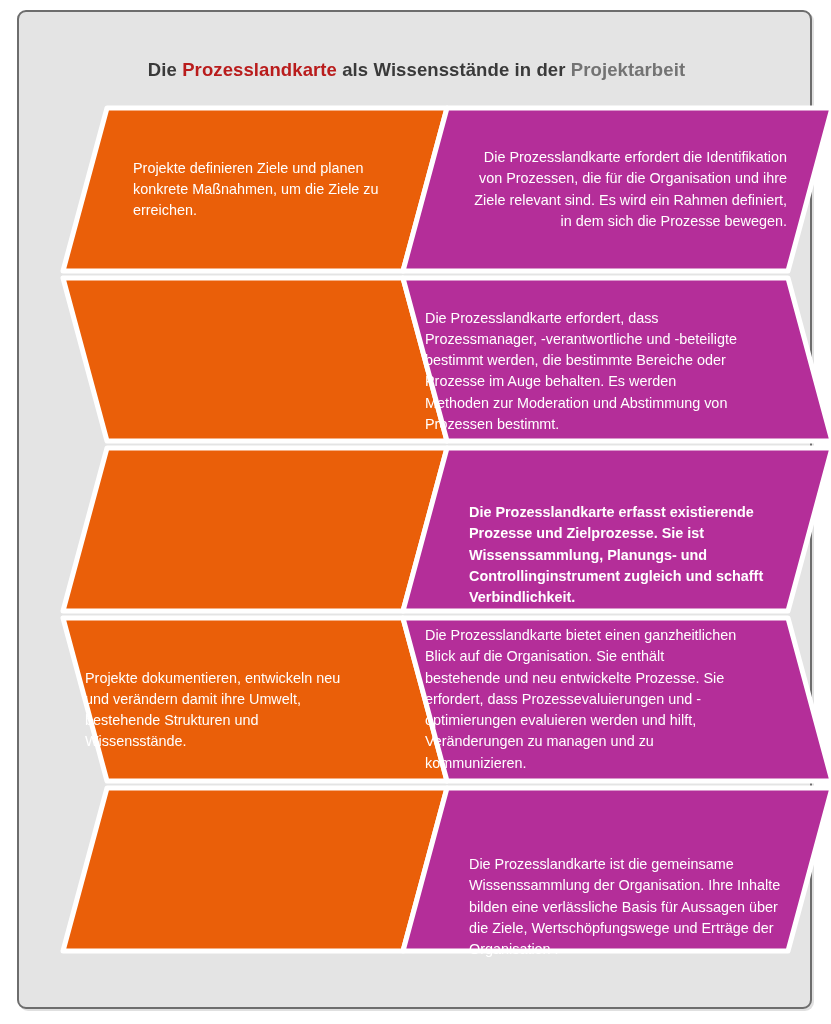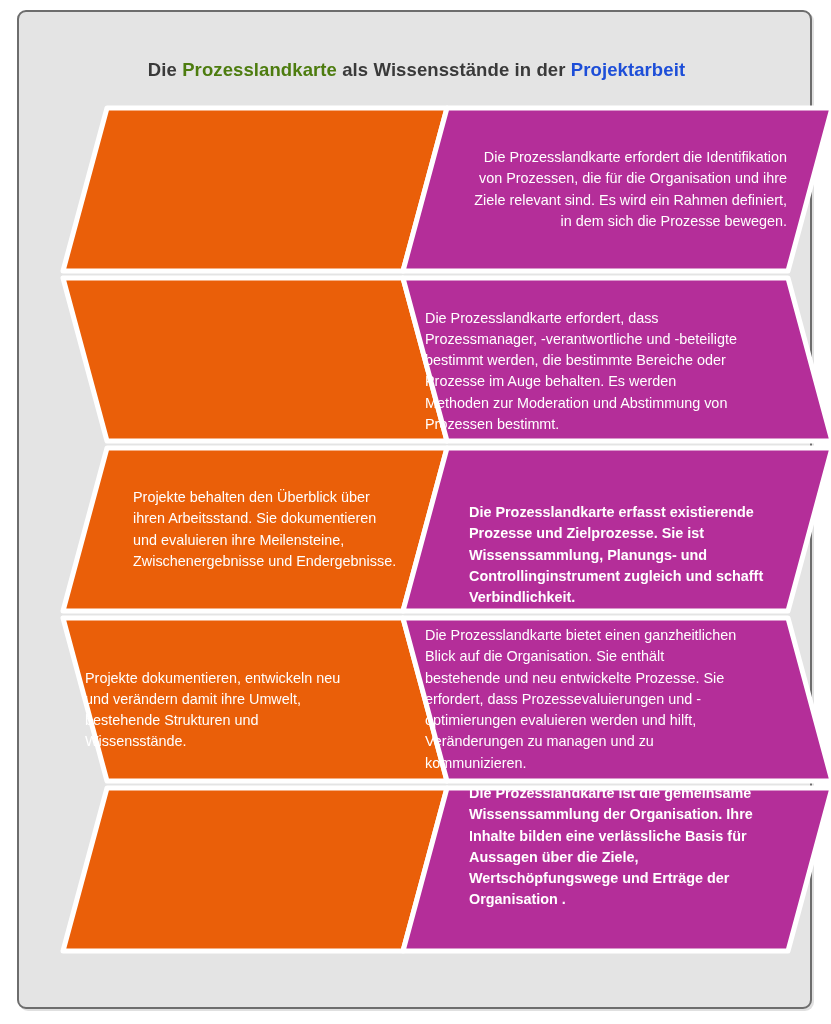--- a/index.html
+++ b/index.html
@@ -25,22 +25,22 @@
   .title{
     position:absolute;
     left:0;top:47px;width:795px;
     text-align:center;
     font-size:18.5px;
     font-weight:bold;
     color:#3a3a3a;
     letter-spacing:0.1px;
     white-space:nowrap;
   }
-  .title .hl-magenta{color:#4d7c0f;}
-  .title .hl-orange{color:#1d4ed8;}
+  .title .hl-magenta{color:#b91c1c;}
+  .title .hl-orange{color:#737373;}
 
   .board{
     position:absolute;
     left:0;top:0;width:795px;height:999px;
   }
   .board svg{
     position:absolute;left:0;top:0;
     width:795px;height:999px;
     overflow:visible;
   }
@@ -72,24 +72,24 @@
           <path d="M 44.0,266.0 L 384.0,266.0 L 428.0,429.0 L 88.0,429.0 Z" fill="#ea5f09" stroke="#ffffff" stroke-width="5" stroke-linejoin="round"></path>
           <path d="M 384.0,266.0 L 769.0,266.0 L 813.0,429.0 L 428.0,429.0 Z" fill="#b42e99" stroke="#ffffff" stroke-width="5" stroke-linejoin="round"></path>
           <path d="M 88.0,436.0 L 428.0,436.0 L 384.0,599.0 L 44.0,599.0 Z" fill="#ea5f09" stroke="#ffffff" stroke-width="5" stroke-linejoin="round"></path>
           <path d="M 428.0,436.0 L 813.0,436.0 L 769.0,599.0 L 384.0,599.0 Z" fill="#b42e99" stroke="#ffffff" stroke-width="5" stroke-linejoin="round"></path>
           <path d="M 44.0,606.0 L 384.0,606.0 L 428.0,769.0 L 88.0,769.0 Z" fill="#ea5f09" stroke="#ffffff" stroke-width="5" stroke-linejoin="round"></path>
           <path d="M 384.0,606.0 L 769.0,606.0 L 813.0,769.0 L 428.0,769.0 Z" fill="#b42e99" stroke="#ffffff" stroke-width="5" stroke-linejoin="round"></path>
           <path d="M 88.0,776.0 L 428.0,776.0 L 384.0,939.0 L 44.0,939.0 Z" fill="#ea5f09" stroke="#ffffff" stroke-width="5" stroke-linejoin="round"></path>
           <path d="M 428.0,776.0 L 813.0,776.0 L 769.0,939.0 L 384.0,939.0 Z" fill="#b42e99" stroke="#ffffff" stroke-width="5" stroke-linejoin="round"></path>
         </svg>
       <div class="labels" id="label-layer">
+          <div class="cell-text" style="left: 114px; top: 145.5px; width: 268px;">Projekte definieren Ziele und planen konkrete Maßnahmen, um die Ziele zu erreichen.</div>
           <div class="cell-text" style="left: 450px; top: 135px; width: 318px; text-align: right;">Die Prozesslandkarte erfordert die Identifikation von Prozessen, die für die Organisation und ihre Ziele relevant sind. Es wird ein Rahmen definiert, in dem sich die Prozesse bewegen.</div>
           <div class="cell-text" style="left: 406px; top: 283.5px; width: 318px; margin-top: 12px;">Die Prozesslandkarte erfordert, dass Prozessmanager, -verantwortliche und -beteiligte bestimmt werden, die bestimmte Bereiche oder Prozesse im Auge behalten. Es werden Methoden zur Moderation und Abstimmung von Prozessen bestimmt.</div>
-          <div class="cell-text" style="left: 114px; top: 475px; width: 268px;">Projekte behalten den Überblick über ihren Arbeitsstand. Sie dokumentieren und evaluieren ihre Meilensteine, Zwischenergebnisse und Endergebnisse.</div>
           <div class="cell-text" style="left: 450px; top: 490px; width: 318px; font-weight: bold;">Die Prozesslandkarte erfasst existierende Prozesse und Zielprozesse. Sie ist Wissenssammlung, Planungs- und Controllinginstrument zugleich und schafft Verbindlichkeit.</div>
           <div class="cell-text" style="left: 66px; top: 655.5px; width: 268px;">Projekte dokumentieren, entwickeln neu und verändern damit ihre Umwelt, bestehende Strukturen und Wissensstände.</div>
           <div class="cell-text" style="left: 406px; top: 613px; width: 318px;">Die Prozesslandkarte bietet einen ganzheitlichen Blick auf die Organisation. Sie enthält bestehende und neu entwickelte Prozesse. Sie erfordert, dass Prozessevaluierungen und -optimierungen evaluieren werden und hilft, Veränderungen zu managen und zu kommunizieren.</div>
-          <div class="cell-text" style="left: 450px; top: 771px; width: 318px; font-weight: bold;">Die Prozesslandkarte ist die gemeinsame Wissenssammlung der Organisation. Ihre Inhalte bilden eine verlässliche Basis für Aussagen über die Ziele, Wertschöpfungswege und Erträge der Organisation .</div>
+          <div class="cell-text" style="left: 450px; top: 842px; width: 318px;">Die Prozesslandkarte ist die gemeinsame Wissenssammlung der Organisation. Ihre Inhalte bilden eine verlässliche Basis für Aussagen über die Ziele, Wertschöpfungswege und Erträge der Organisation .</div>
         </div>
     </div>
 
   </div>
 </div>
 
 </body></html>

